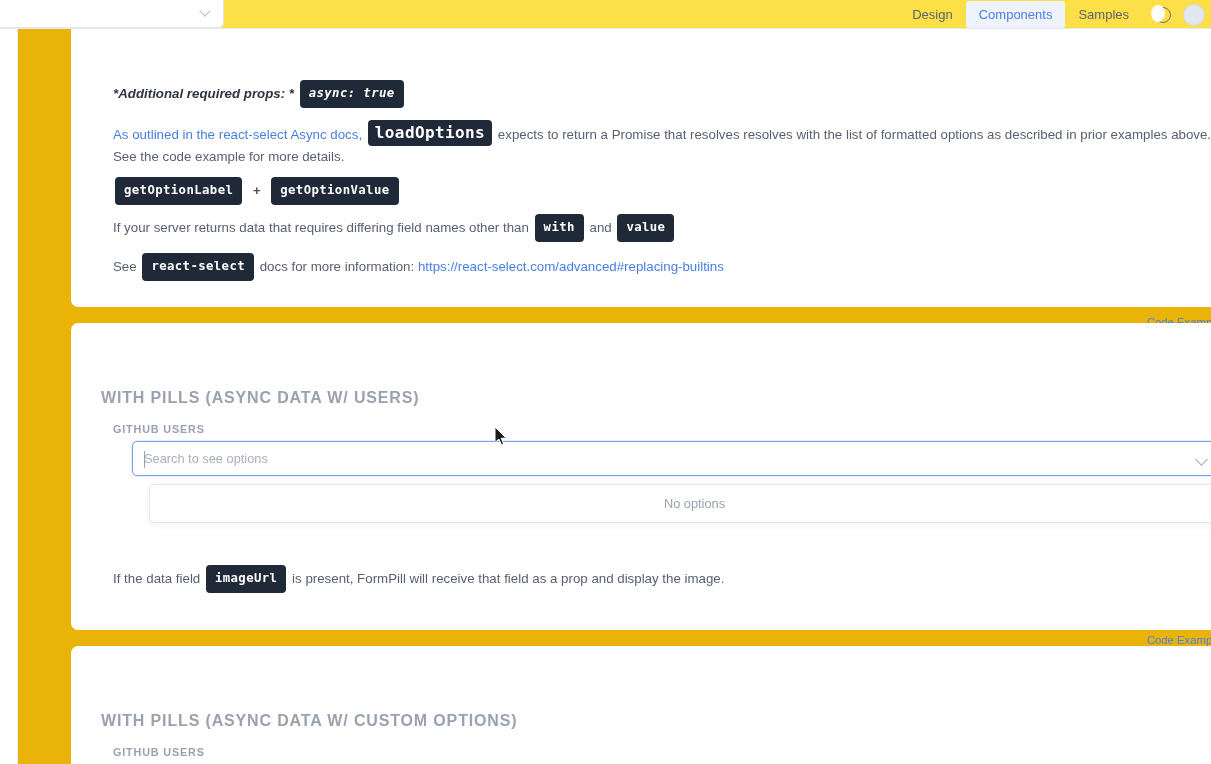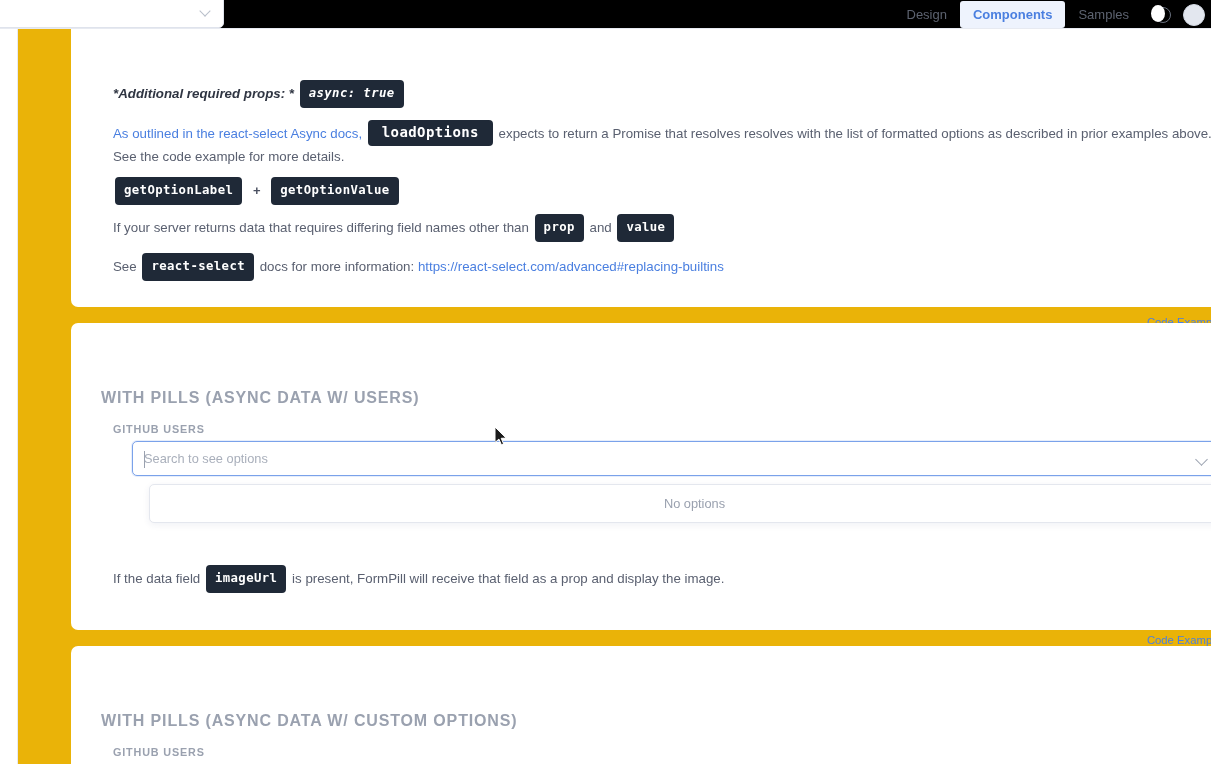--- a/index.html
+++ b/index.html
@@ -8,21 +8,21 @@
     width: 1211px; height: 764px;
     overflow: hidden;
     background: #ffffff;
     font-family: "Liberation Sans", sans-serif;
   }
 
   
   .topbar {
     position: absolute; top: 0; left: 0;
     width: 1211px; height: 29px;
-    background: #000000;
+    background: #fde047;
     border-bottom: 1px solid #e7eaf1;
     z-index: 40;
   }
   .search-box {
     position: absolute; left: -76px; top: -6px;
     width: 300px; height: 34px;
     border: 1px solid #dfe3ec;
     border-radius: 5px;
     background: #ffffff;
     display: flex; align-items: center;
@@ -57,21 +57,20 @@
     font-size: 13px;
     color: #5d6370;
     padding: 6px 13px;
     border-radius: 3px;
     white-space: nowrap;
     cursor: pointer;
   }
   .nav-item.active {
     color: #4a7fe0;
     background: #eef3fd;
-    font-weight: bold;
   }
   .moon {
     margin-left: 12px;
     width: 18px; height: 18px;
     position: relative; flex: none;
     cursor: pointer;
   }
   .moon::before {
     content: "";
     position: absolute; left: 1px; top: 1px;
@@ -136,25 +135,25 @@
     right: 24px;
   }
   .para.italic { font-style: italic; font-weight: 600; color: #2f3542; }
   .link { color: #4a7fe0; text-decoration: none; cursor: pointer; }
 
   .code {
     display: inline-block;
     background: #1f2937;
     color: #ffffff;
     font-family: "DejaVu Sans Mono", monospace;
-    font-size: 14px;
+    font-size: 16px;
     font-weight: bold;
     letter-spacing: .4px;
     border-radius: 4px;
-    padding: 2px 14px 3px;
+    padding: 2px 7px 3px;
     vertical-align: 1px;
     margin: 0 2px;
     white-space: nowrap;
   }
   .code.lg {
     font-size: 12.3px;
     padding: 3px 9px 4px;
   }
   .plus {
     display: inline-block;
@@ -299,21 +298,21 @@
         </div>
 
         <div class="para" style="top:177px;">
           <span class="code lg">getOptionLabel</span>
           <span class="plus">+</span>
           <span class="code lg">getOptionValue</span>
         </div>
 
         <div class="para" style="top:214px;">
           <span>If your server returns data that requires differing field names other than</span>
-          <span class="code lg">prop</span>
+          <span class="code lg">with</span>
           <span>and</span>
           <span class="code lg">value</span>
         </div>
 
         <div class="para" style="top:253px;">
           <span>See</span>
           <span class="code lg">react-select</span>
           <span>docs for more information:</span>
           <span class="link">https://react-select.com/advanced#replacing-builtins</span>
         </div>

